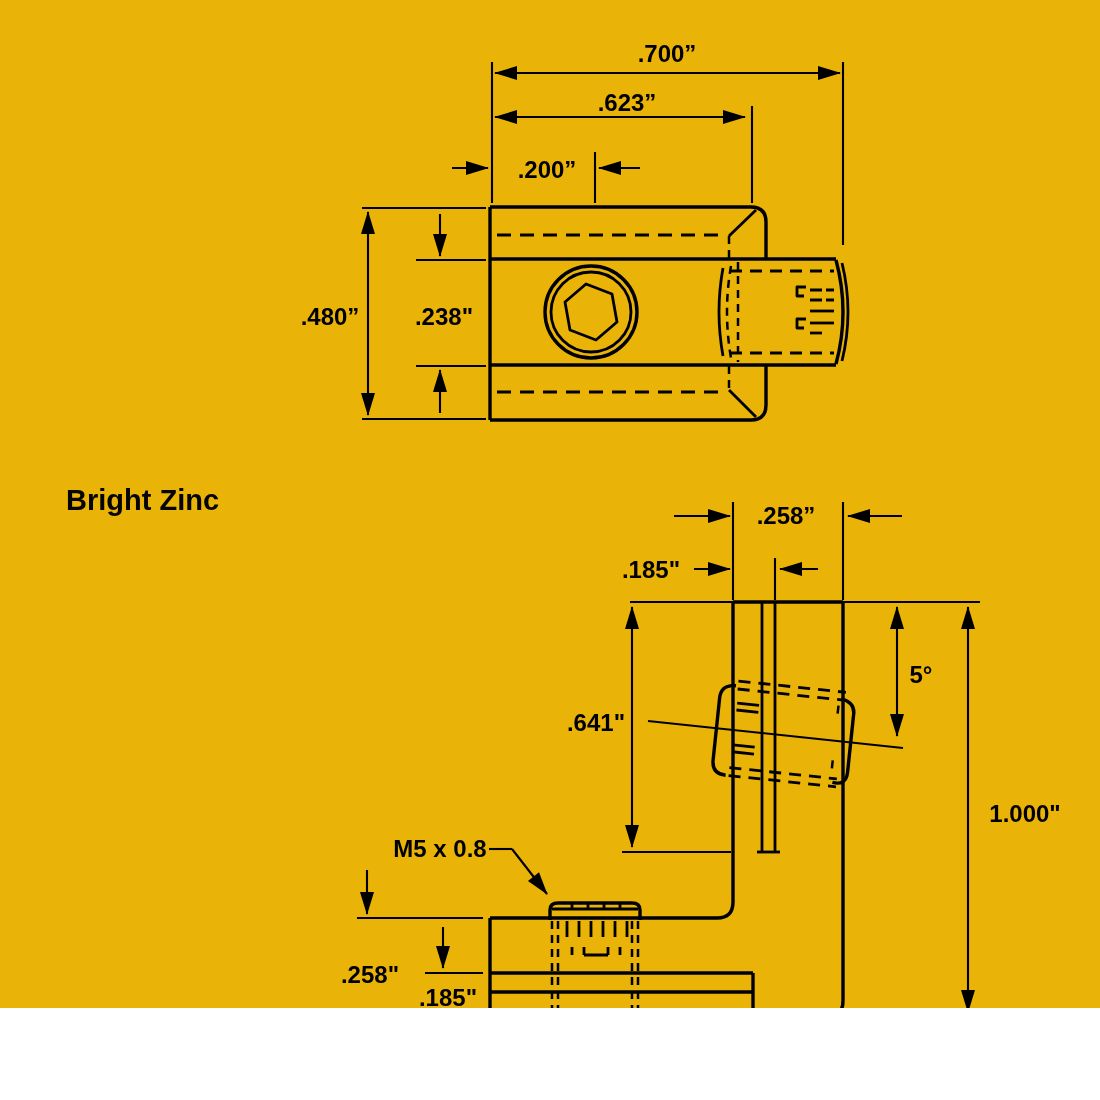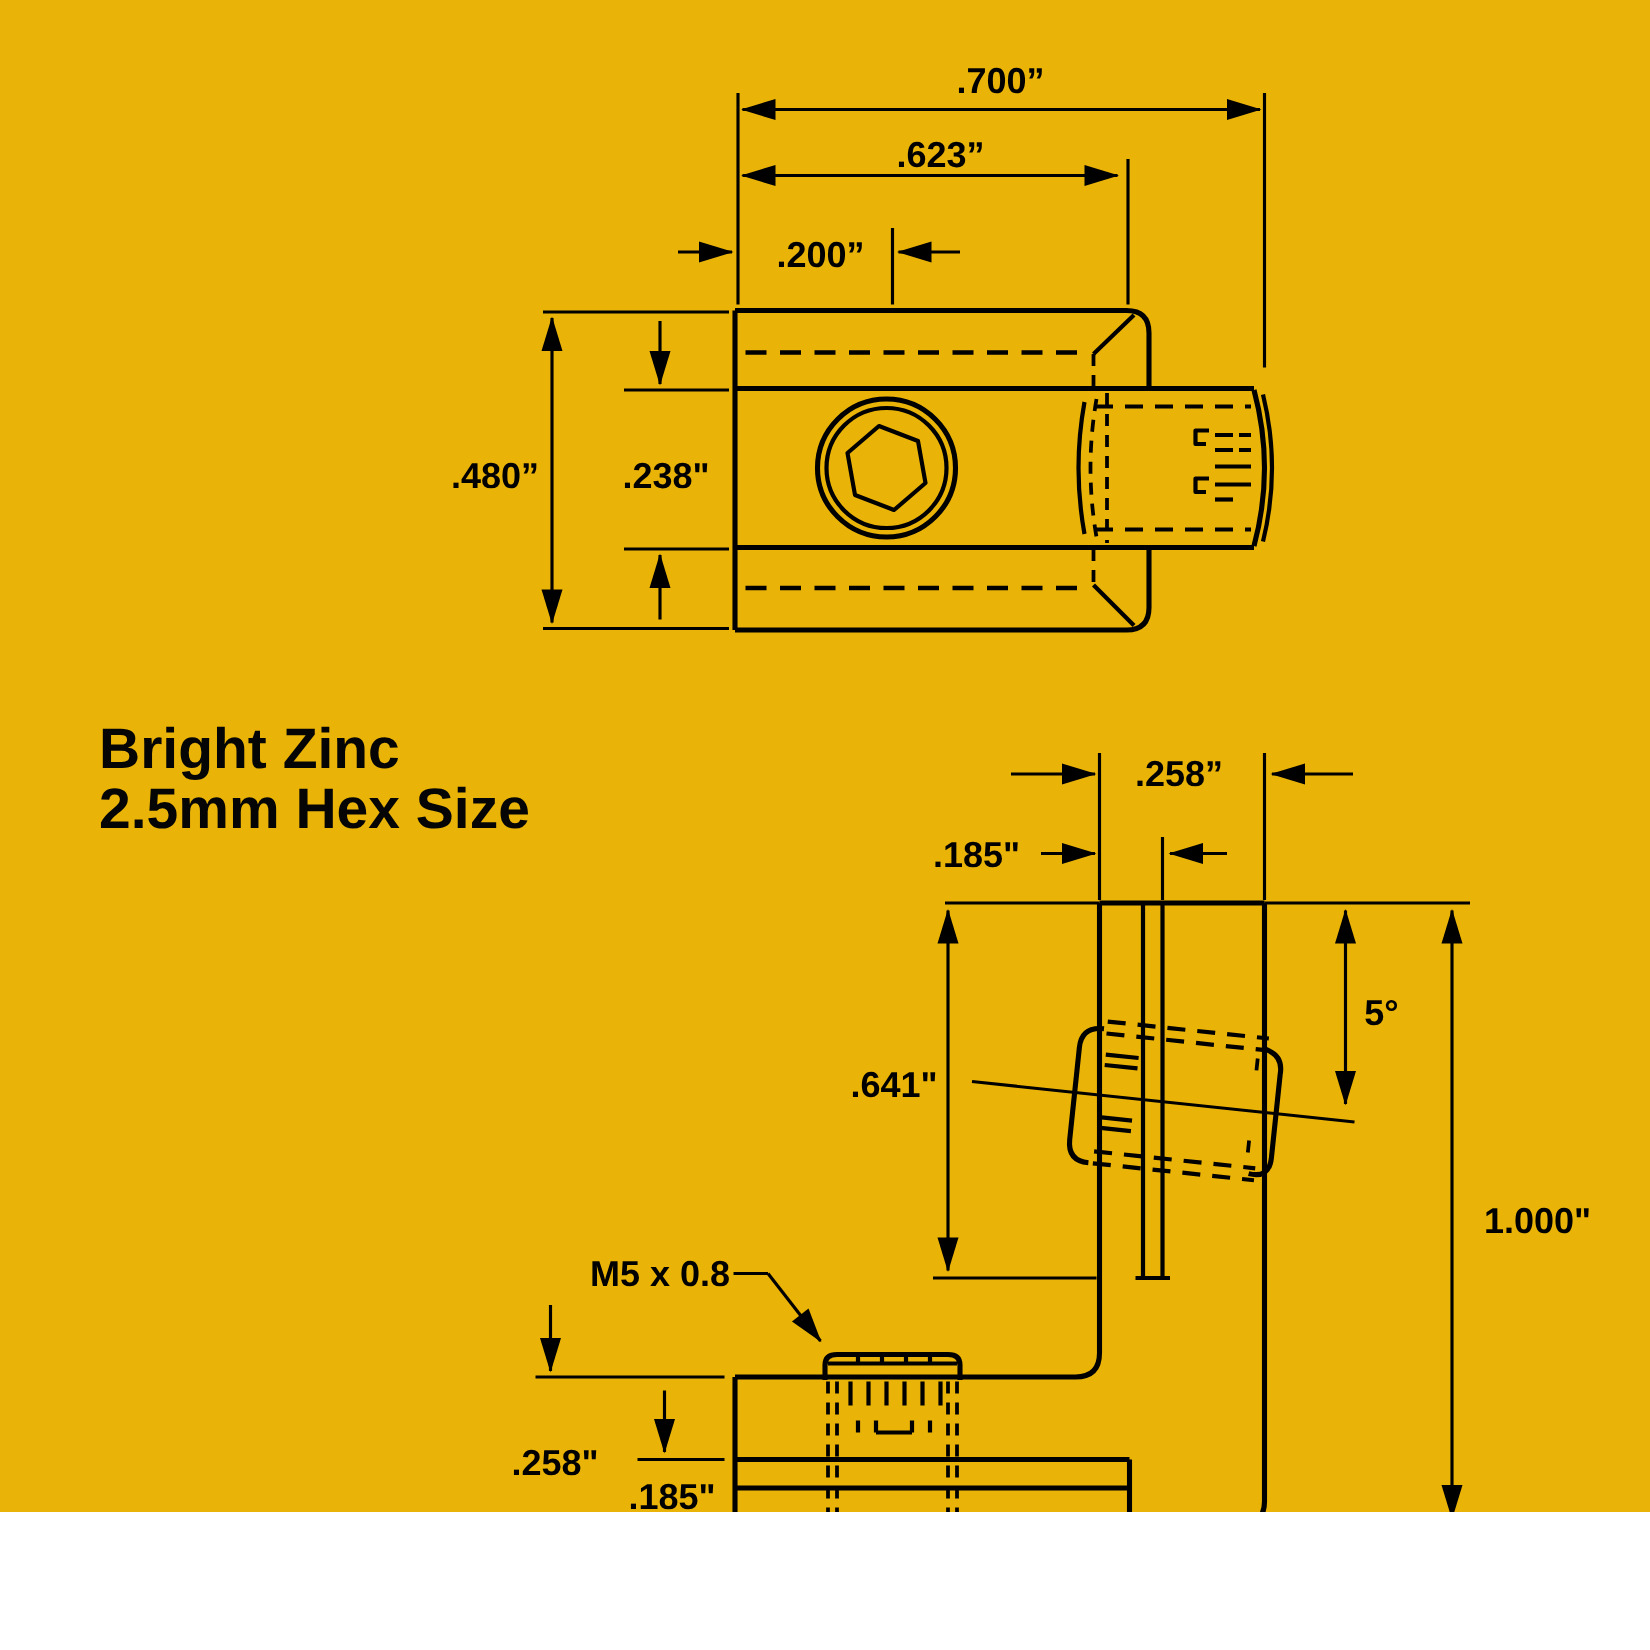--- a/index.html
+++ b/index.html
@@ -9,21 +9,21 @@
   
   .ln  {stroke:#000;stroke-width:3.4;fill:none;stroke-linejoin:round;}
   .ln2 {stroke:#000;stroke-width:2.8;fill:none;stroke-linejoin:round;}
   .thin{stroke:#000;stroke-width:2.1;fill:none;}
   .hid {stroke:#000;stroke-width:3;fill:none;stroke-dasharray:14 9;}
   .hid2{stroke:#000;stroke-width:2.5;fill:none;stroke-dasharray:8 6;}
   .hid3{stroke:#000;stroke-width:2.8;fill:none;stroke-dasharray:12 8;}
   .axis{stroke:#000;stroke-width:2;fill:none;}
   .dimtxt{font-family:"Liberation Sans",sans-serif;font-size:24px;font-weight:600;fill:#000;text-anchor:middle;}
   
-  #notes{position:absolute;left:66px;top:480px;font-size:38px;font-weight:700;
+  #notes{position:absolute;left:66px;top:480px;font-size:29px;font-weight:700;
          line-height:40px;color:#050505;letter-spacing:0px;}
 </style>
 </head>
 <body>
 
 <div id="stage">
 
 <svg width="1100" height="1100" viewBox="0 0 1100 1100">
   <defs>
     <marker id="ae" markerUnits="userSpaceOnUse" markerWidth="26" markerHeight="18" refX="23" refY="9" orient="auto">
@@ -180,16 +180,15 @@
     <text class="dimtxt" x="921" y="683">5°</text>
     <text class="dimtxt" x="1025" y="822">1.000"</text>
     <text class="dimtxt" x="440" y="857">M5 x 0.8</text>
     <text class="dimtxt" x="370" y="983">.258"</text>
     <text class="dimtxt" x="448" y="1006">.185"</text>
   </g>
 </svg>
 
   <div id="notes">
     <div>Bright Zinc</div>
-    <div>2.5mm Hex Size</div>
   </div>
 
 </div>
 
 </body></html>

